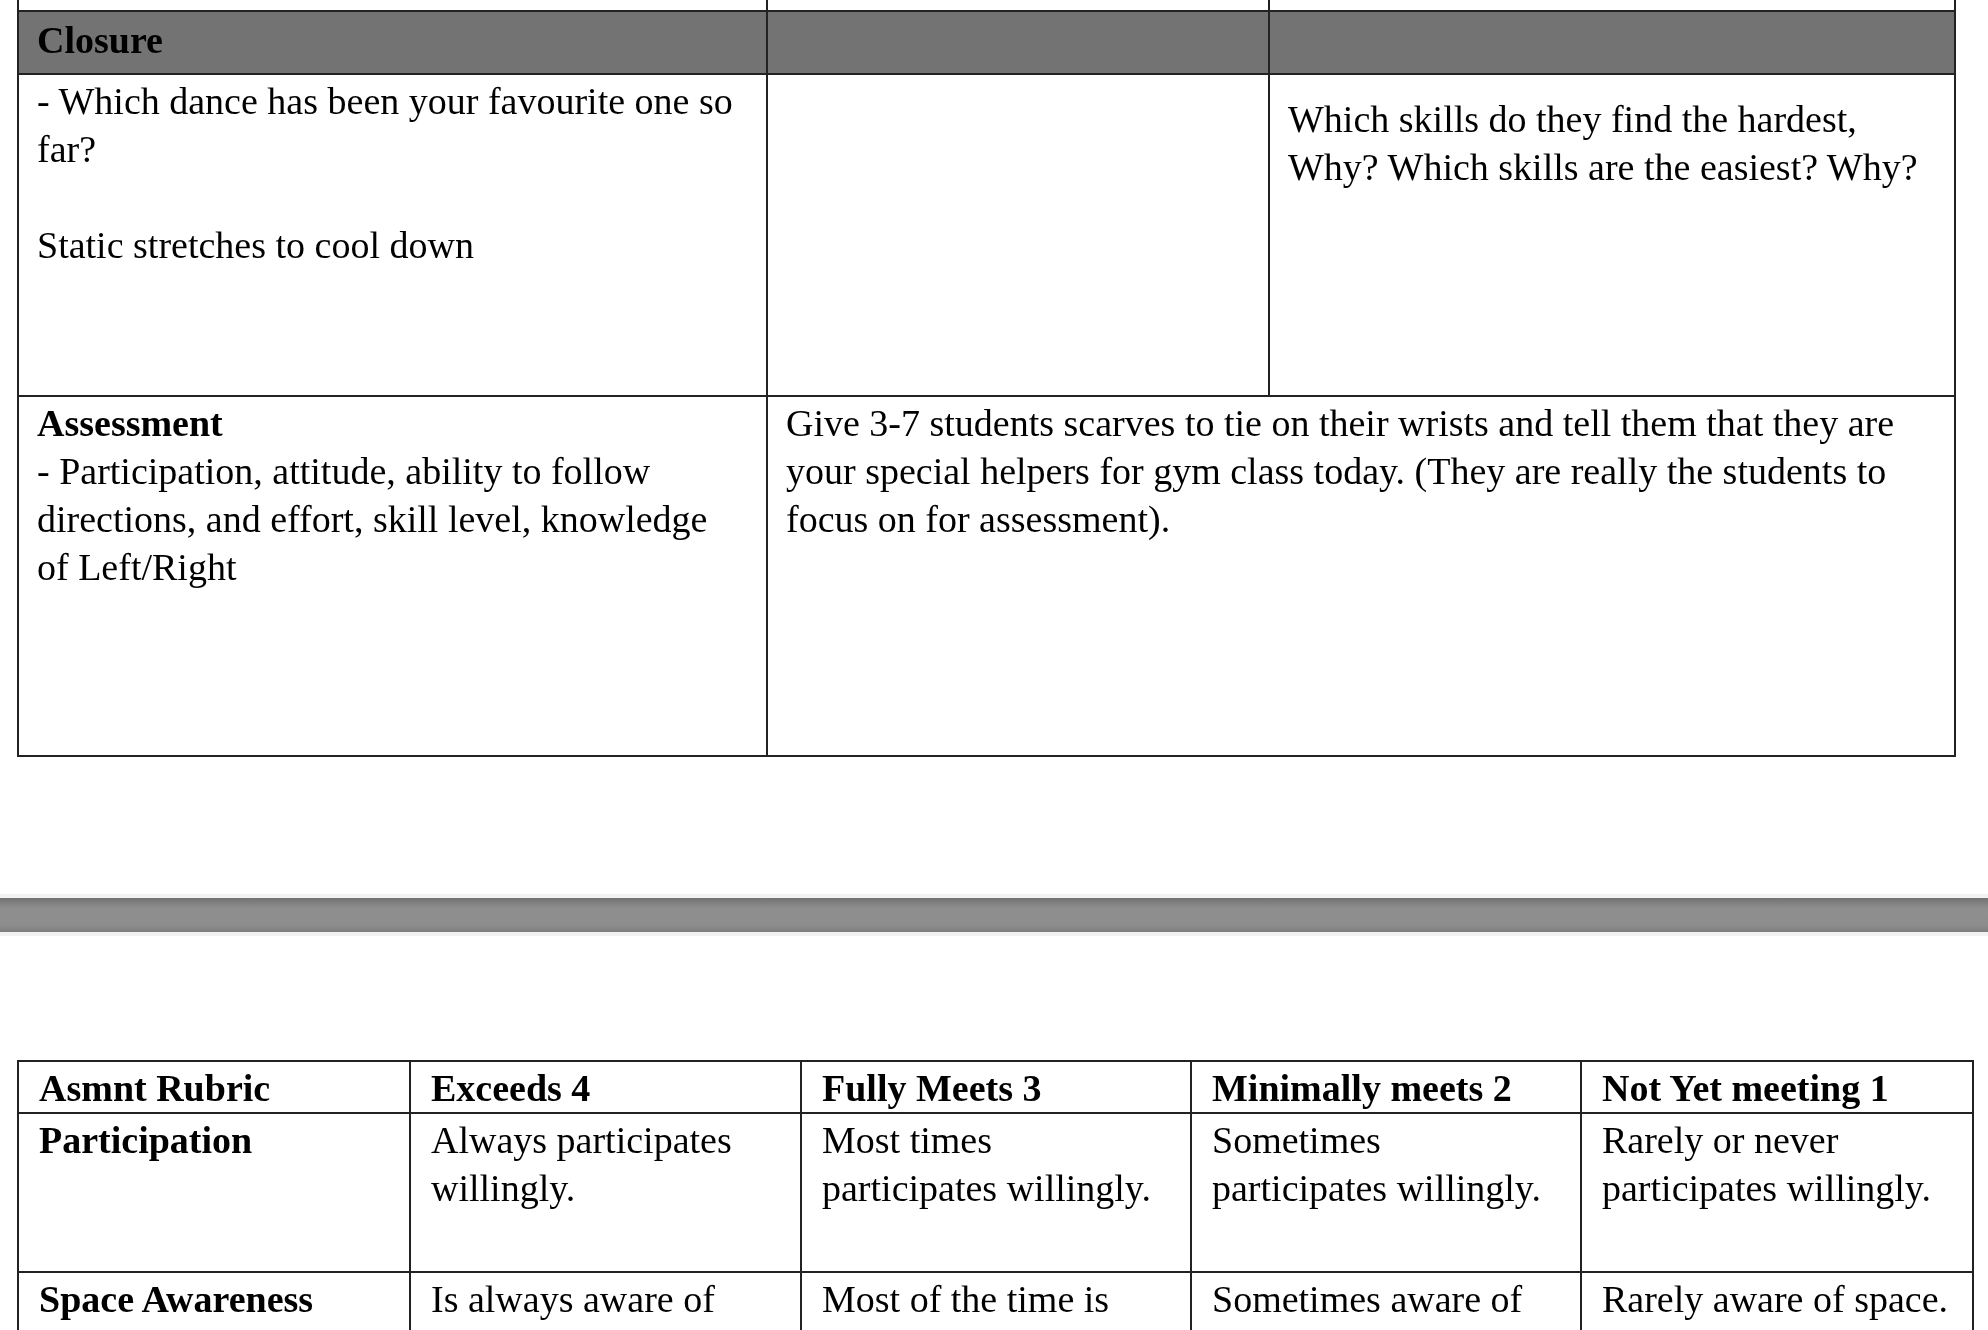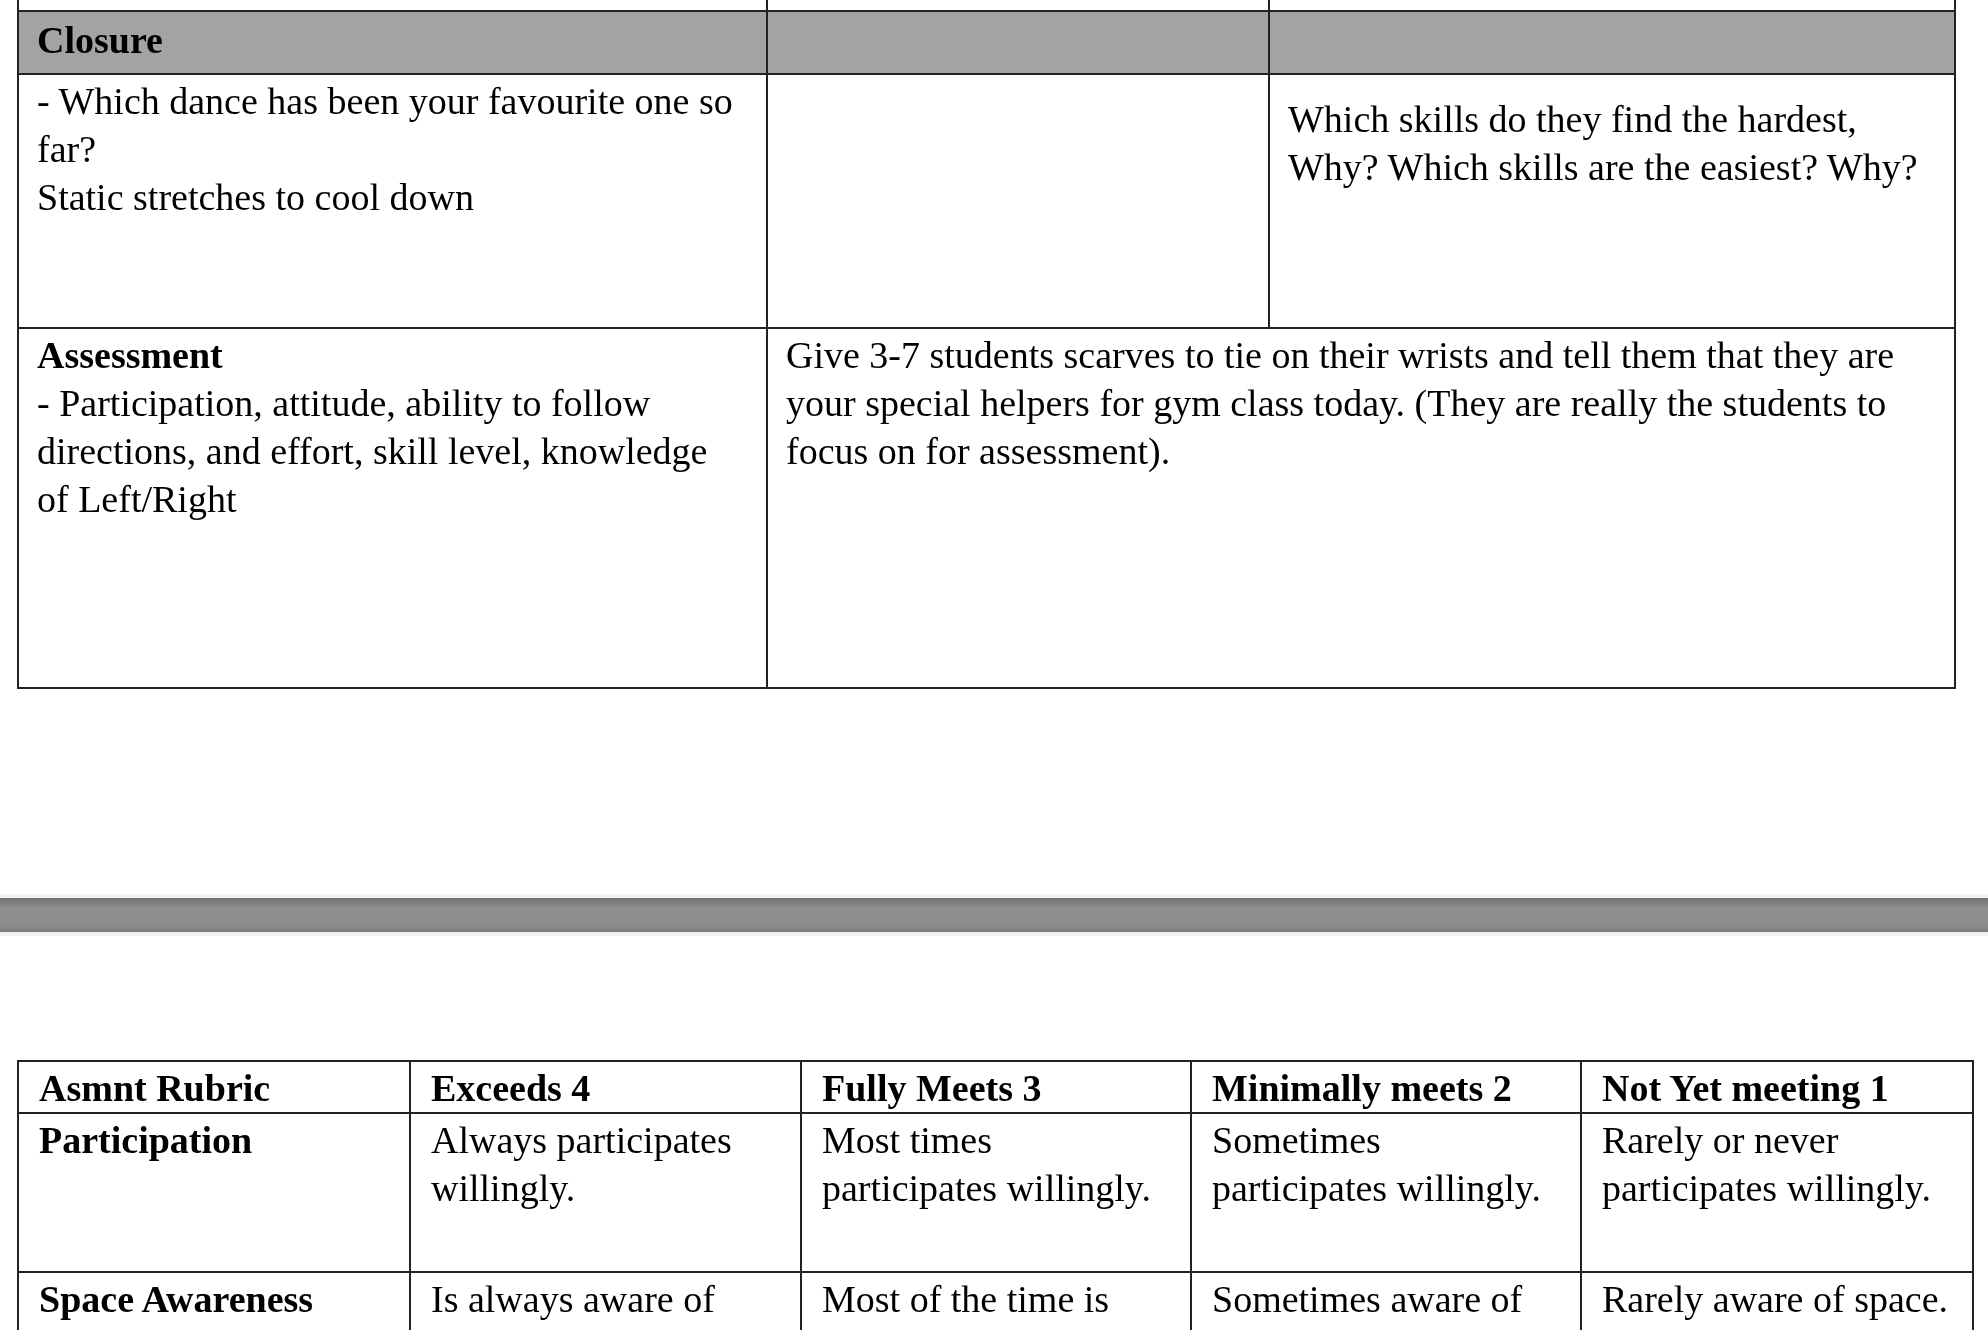--- a/index.html
+++ b/index.html
@@ -5,32 +5,32 @@
   html, body { margin:0; padding:0; }
   body {
     width:1988px; height:1330px; overflow:hidden; background:#ffffff;
     font-family:"Liberation Serif","DejaVu Serif",serif; color:#000;
     position:relative;
   }
   .page { position:absolute; left:0; width:1988px; }
   table { border-collapse:collapse; table-layout:fixed; }
   td { border:2px solid #222; vertical-align:top; font-size:38px; line-height:48px; padding:4px 18px 0 18px; }
   .b { font-weight:bold; }
-  .shade { background:#a3a3a3; }
+  .shade { background:#737373; }
   #top-table { position:absolute; left:17px; top:-62px; width:1937px; }
   #separator {
     position:absolute; left:0; top:894px; width:1988px; height:42px; background:#f2f2f2;
   }
   #separator .bar {
     position:absolute; left:0; top:4px; height:34px; width:100%;
     background:linear-gradient(#727272, #8f8f8f 30%, #8d8d8d 80%, #7d7d7d);
   }
   #rubric-table { position:absolute; left:17px; top:1060px; width:1955px; }
   #rubric-table td { line-height:48px; padding:2px 18px 0 20px;margin-top:28px; }
-  .gap { }
+  .gap { margin-top:48px; }
 </style>
 </head>
 <body>
 
 <div class="page">
   <table id="top-table">
     <colgroup>
         <col style="width:749px">
         <col style="width:502px">
         <col style="width:686px">
@@ -39,21 +39,21 @@
         <tr style="height:72px">
       <td></td>
           <td></td>
           <td></td>
     </tr>
     <tr class="shade" style="height:63px">
       <td class="b" style="padding-top:4px">Closure</td>
       <td></td>
       <td></td>
     </tr>
-    <tr style="height:254px">
+    <tr style="height:322px">
       <td style="padding-top:2px">
         <div>- Which dance has been your favourite one so far?</div>
         <div class="gap">Static stretches to cool down</div>
       </td>
       <td></td>
       <td style="padding-top:20px">Which skills do they find the hardest, Why? Which skills are the easiest? Why?</td>
     </tr>
     <tr style="height:360px">
       <td style="padding-top:2px">
         <div class="b">Assessment</div>

